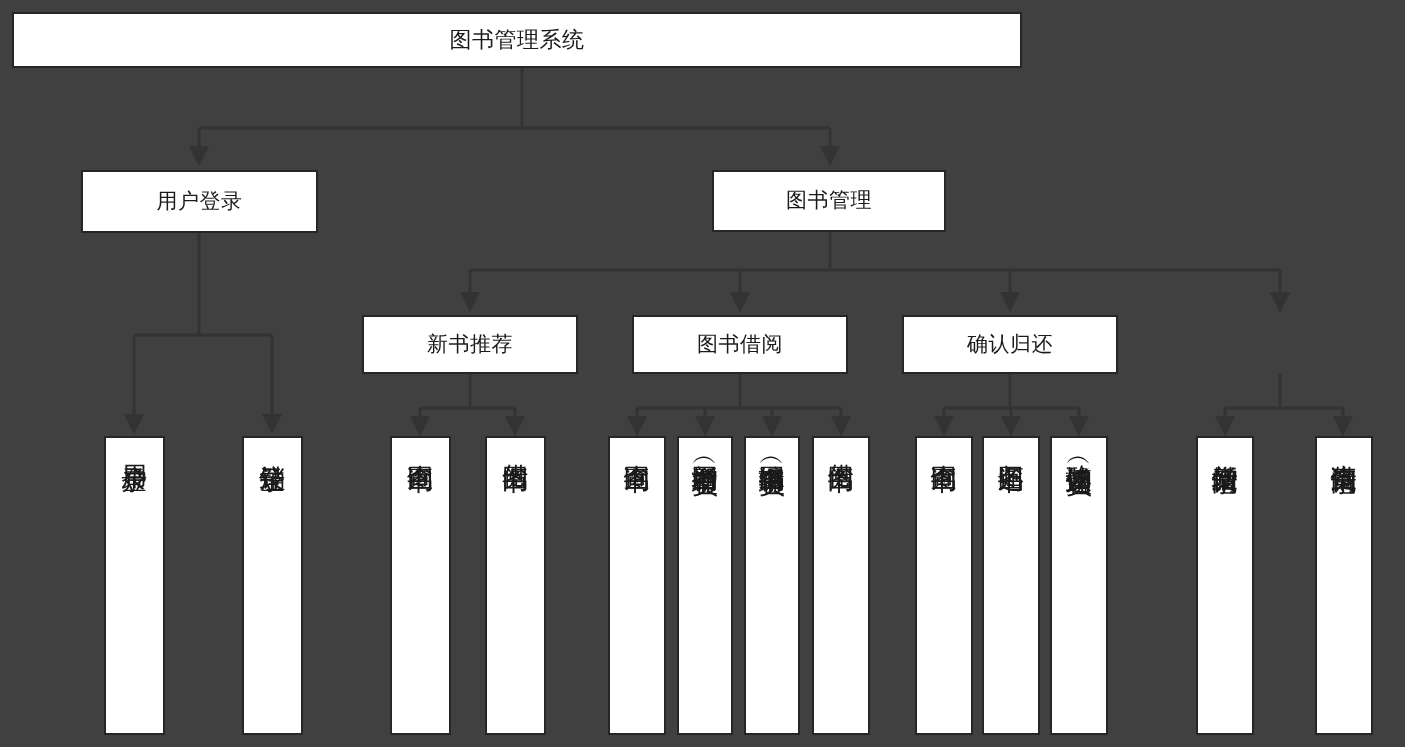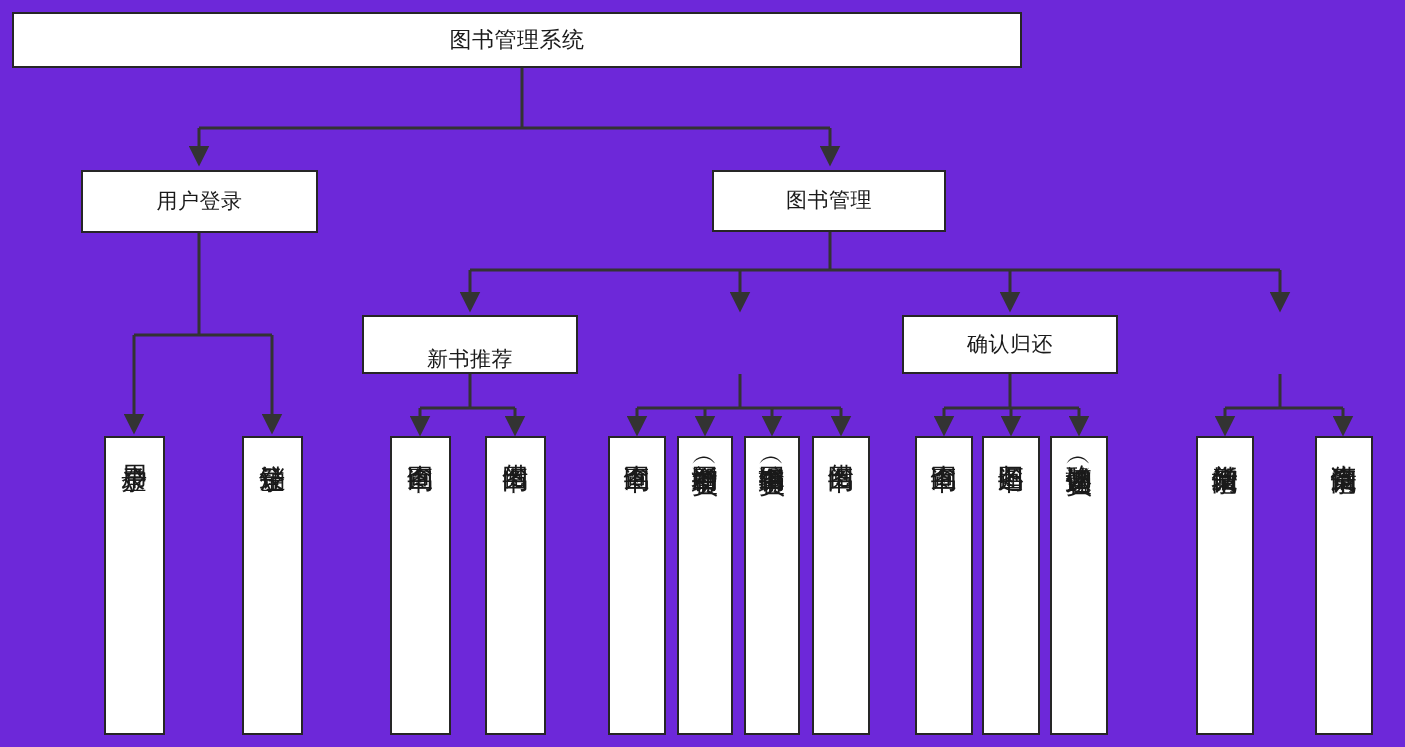--- a/index.html
+++ b/index.html
@@ -8,21 +8,21 @@
     padding: 0;
     background: #ffffff;
   }
   body {
     font-family: "DejaVu Sans", "Liberation Sans", sans-serif;
   }
   #diagram-root {
     position: relative;
     width: 1405px;
     height: 747px;
-    background: #6d28d9;
+    background: #404040;
     overflow: hidden;
   }
   #edges-layer {
     position: absolute;
     left: 0;
     top: 0;
     width: 1405px;
     height: 747px;
     pointer-events: none;
   }
@@ -132,22 +132,25 @@
     <span class="node-label">图书管理系统</span>
   </div>
 
   <div class="node h" style="left:81px; top:170px; width:237px; height:63px;">
     <span class="node-label">用户登录</span>
   </div>
   <div class="node h" style="left:712px; top:170px; width:234px; height:62px;">
     <span class="node-label">图书管理</span>
   </div>
 
-  <div class="node h" style="left:362px; top:315px; width:216px; height:59px;align-items:flex-end;">
+  <div class="node h" style="left:362px; top:315px; width:216px; height:59px;">
     <span class="node-label">新书推荐</span>
+  </div>
+  <div class="node h" style="left:632px; top:315px; width:216px; height:59px;">
+    <span class="node-label">图书借阅</span>
   </div>
   <div class="node h" style="left:902px; top:315px; width:216px; height:59px;">
     <span class="node-label">确认归还</span>
   </div>
 
   <div class="node v" style="left:104px; top:436px; width:61px; height:299px;">
     <span class="node-label">用户登录</span>
   </div>
   <div class="node v" style="left:242px; top:436px; width:61px; height:299px;">
     <span class="node-label">注销登录</span>

